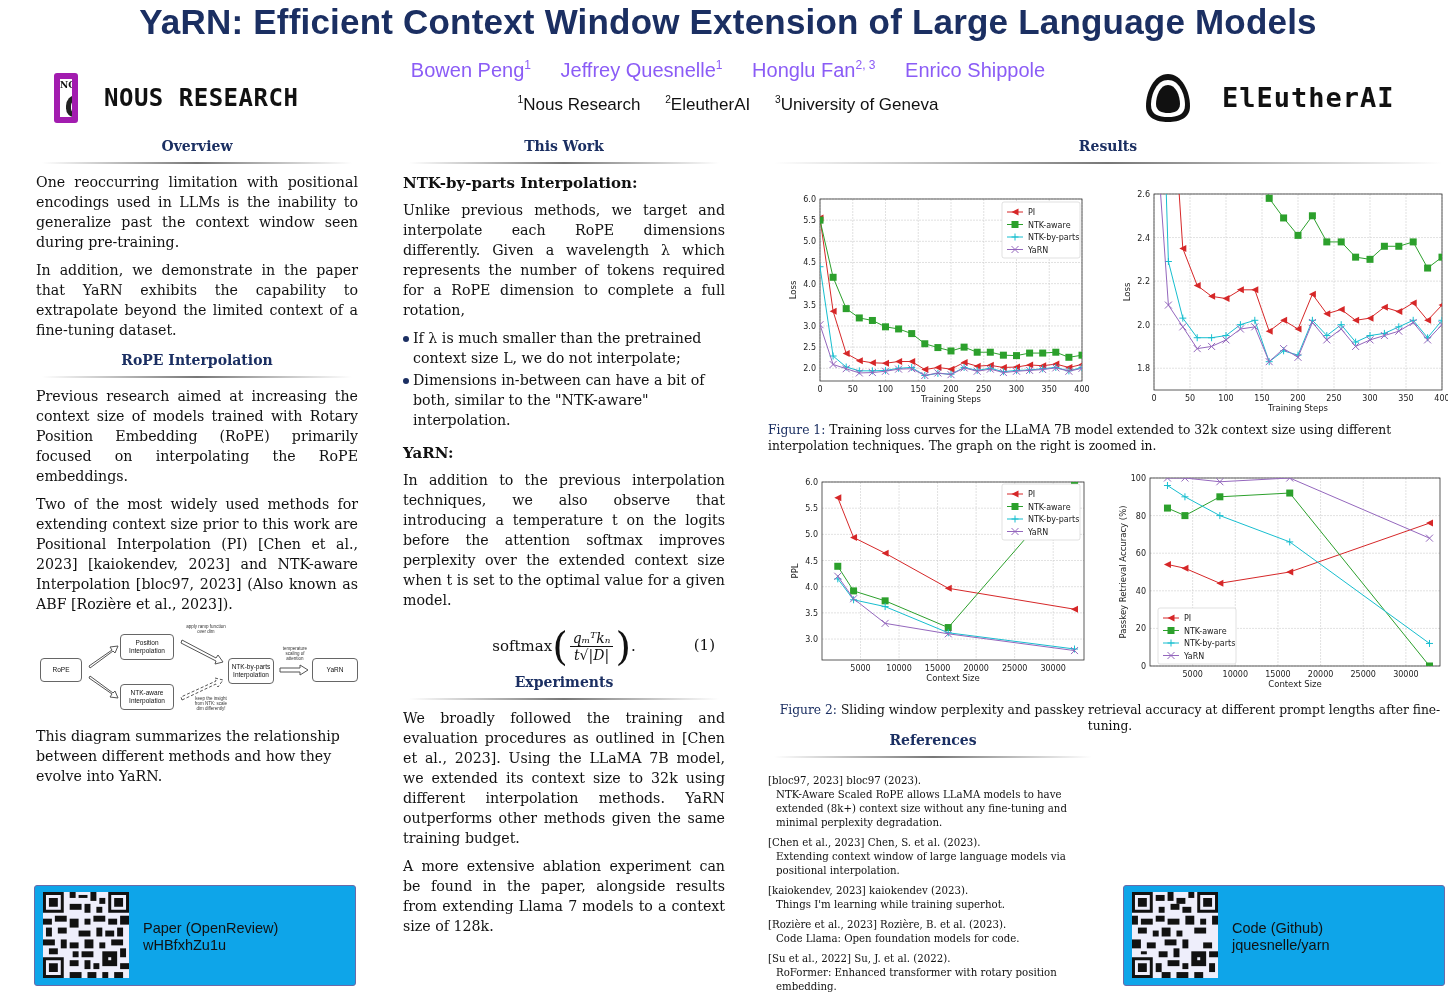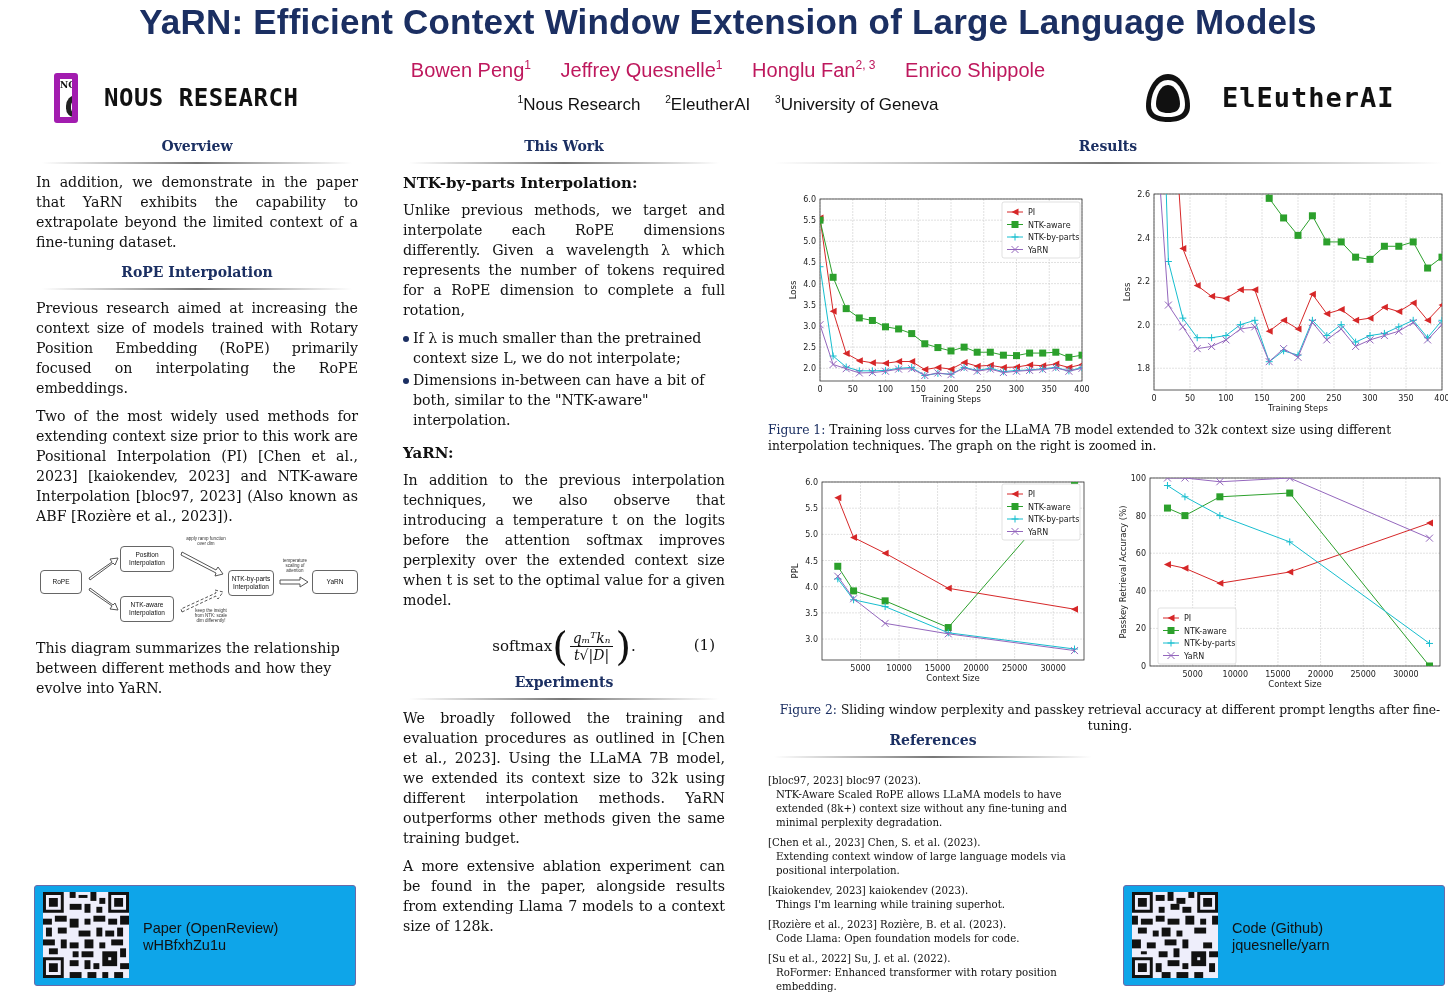--- a/index.html
+++ b/index.html
@@ -1,18 +1,18 @@
 <!DOCTYPE html>
 <html><head>
 <meta charset="utf-8">
 <style>
   html,body{margin:0;padding:0;background:#fff;}
   body{width:1456px;height:1008px;position:relative;overflow:hidden;font-family:"DejaVu Serif","Liberation Serif",serif;color:#111;}
   .title{position:absolute;left:0;top:2px;width:1456px;text-align:center;font-family:Liberation Sans, sans-serif;font-weight:bold;font-size:35px;color:#1b2f62;letter-spacing:0.2px;}
-  .authors{position:absolute;left:0;top:58px;width:1456px;text-align:center;font-family:"Liberation Sans","DejaVu Sans",sans-serif;font-size:20px;color:#be185d;}
+  .authors{position:absolute;left:0;top:58px;width:1456px;text-align:center;font-family:"Liberation Sans","DejaVu Sans",sans-serif;font-size:20px;color:#8b5cf6;}
   .authors span.a{margin:0 12px;}
   .affils{position:absolute;left:0;top:94px;width:1456px;text-align:center;font-family:"Liberation Sans","DejaVu Sans",sans-serif;font-size:17px;}
   .affils span.a{margin:0 10px;}
   sup{font-size:60%;}
   .nous-logo{position:absolute;left:54px;top:73px;width:24px;height:50px;border:6px solid #a21caf;border-radius:3px;box-sizing:border-box;background:#fff;font-family:"DejaVu Serif",serif;font-size:9px;font-weight:bold;text-align:center;overflow:hidden;}
   .nous-logo .face{position:absolute;left:6px;top:16px;width:20px;height:22px;border-radius:50% 50% 40% 40%;background:#222;}
   .nous-logo .face:after{content:"";position:absolute;left:5px;top:6px;width:10px;height:12px;background:#fff;border-radius:40%;}
   .nous-text{position:absolute;left:104px;top:84px;font-family:"DejaVu Sans Mono","Liberation Mono",monospace;font-weight:bold;font-size:24px;letter-spacing:0.5px;}
   .eai-logo{position:absolute;left:1144px;top:72px;width:48px;height:52px;}
   .eai-text{position:absolute;left:1222px;top:82px;font-family:"DejaVu Sans Mono",monospace;font-weight:bold;font-size:27px;letter-spacing:1px;}
@@ -67,20 +67,21 @@
 
 <svg class="eai-logo" viewBox="0 0 48 52">
   <path d="M24 2 C38 2 46 20 46 34 C46 46 36 50 24 50 C12 50 2 46 2 34 C2 20 10 2 24 2 Z" fill="#111"></path>
   <path d="M24 8 C35 8 41 22 41 33 C41 43 33 45 24 45 C15 45 7 43 7 33 C7 22 13 8 24 8 Z" fill="#fff"></path>
   <path d="M24 13 C32 13 36 24 36 32 C36 39 30 41 24 41 C18 41 12 39 12 32 C12 24 16 13 24 13 Z" fill="#111"></path>
 </svg>
 <div class="eai-text">ElEutherAI</div>
 
 <div class="col" style="left:36px;width:322px;">
   <div class="sec-h">Overview</div>
+  <p class="p">One reoccurring limitation with positional encodings used in LLMs is the inability to generalize past the context window seen during pre-training.</p>
   <p class="p">In addition, we demonstrate in the paper that YaRN exhibits the capability to extrapolate beyond the limited context of a fine-tuning dataset.</p>
 
   <div class="sec-h" style="margin-top:12px;">RoPE Interpolation</div>
   <p class="p">Previous research aimed at increasing the context size of models trained with Rotary Position Embedding (RoPE) primarily focused on interpolating the RoPE embeddings.</p>
   <p class="p">Two of the most widely used methods for extending context size prior to this work are Positional Interpolation (PI) [Chen et al., 2023] [kaiokendev, 2023] and NTK-aware Interpolation [bloc97, 2023] (Also known as ABF [Rozière et al., 2023]).</p>
 
   <div class="diagram">
     <svg width="322" height="100" style="position:absolute;left:0;top:0;">
       <g fill="none" stroke="#555" stroke-width="1">
         <path d="M53 44 L76 28 L74 25 L82 24 L79 31 L77 29 L54 46 Z"></path>

